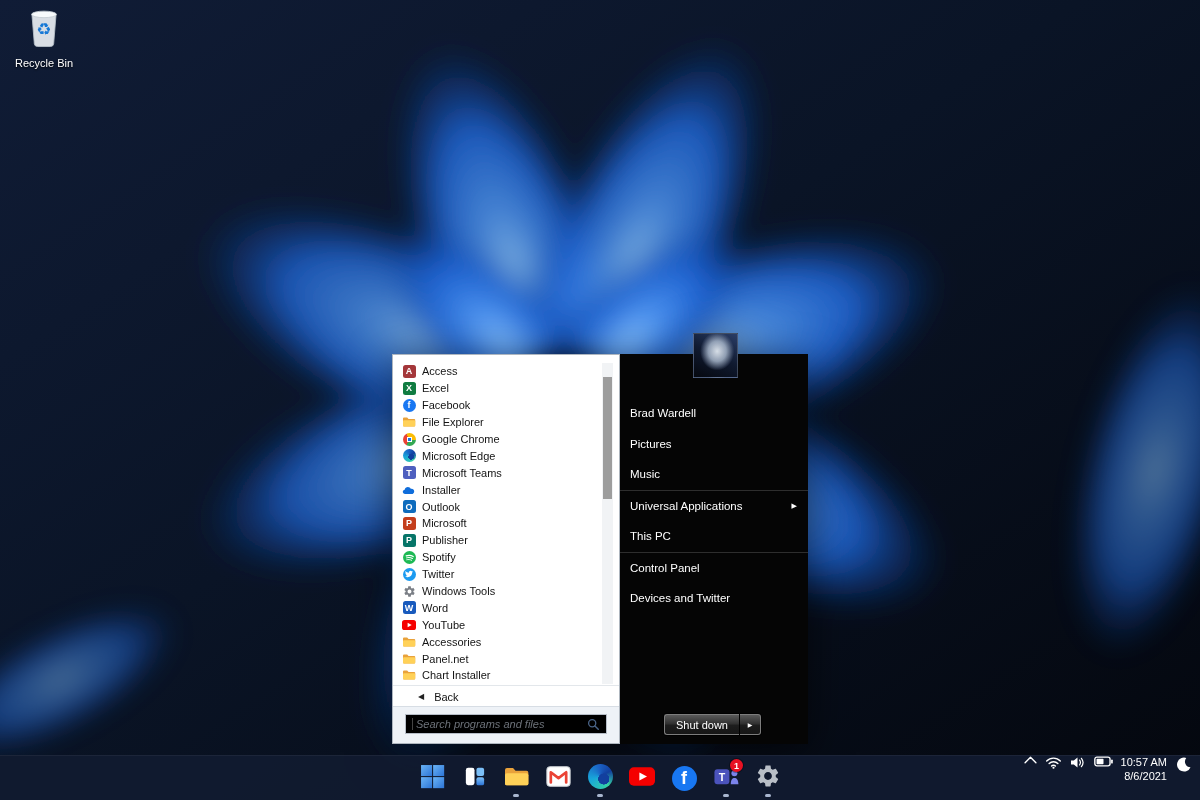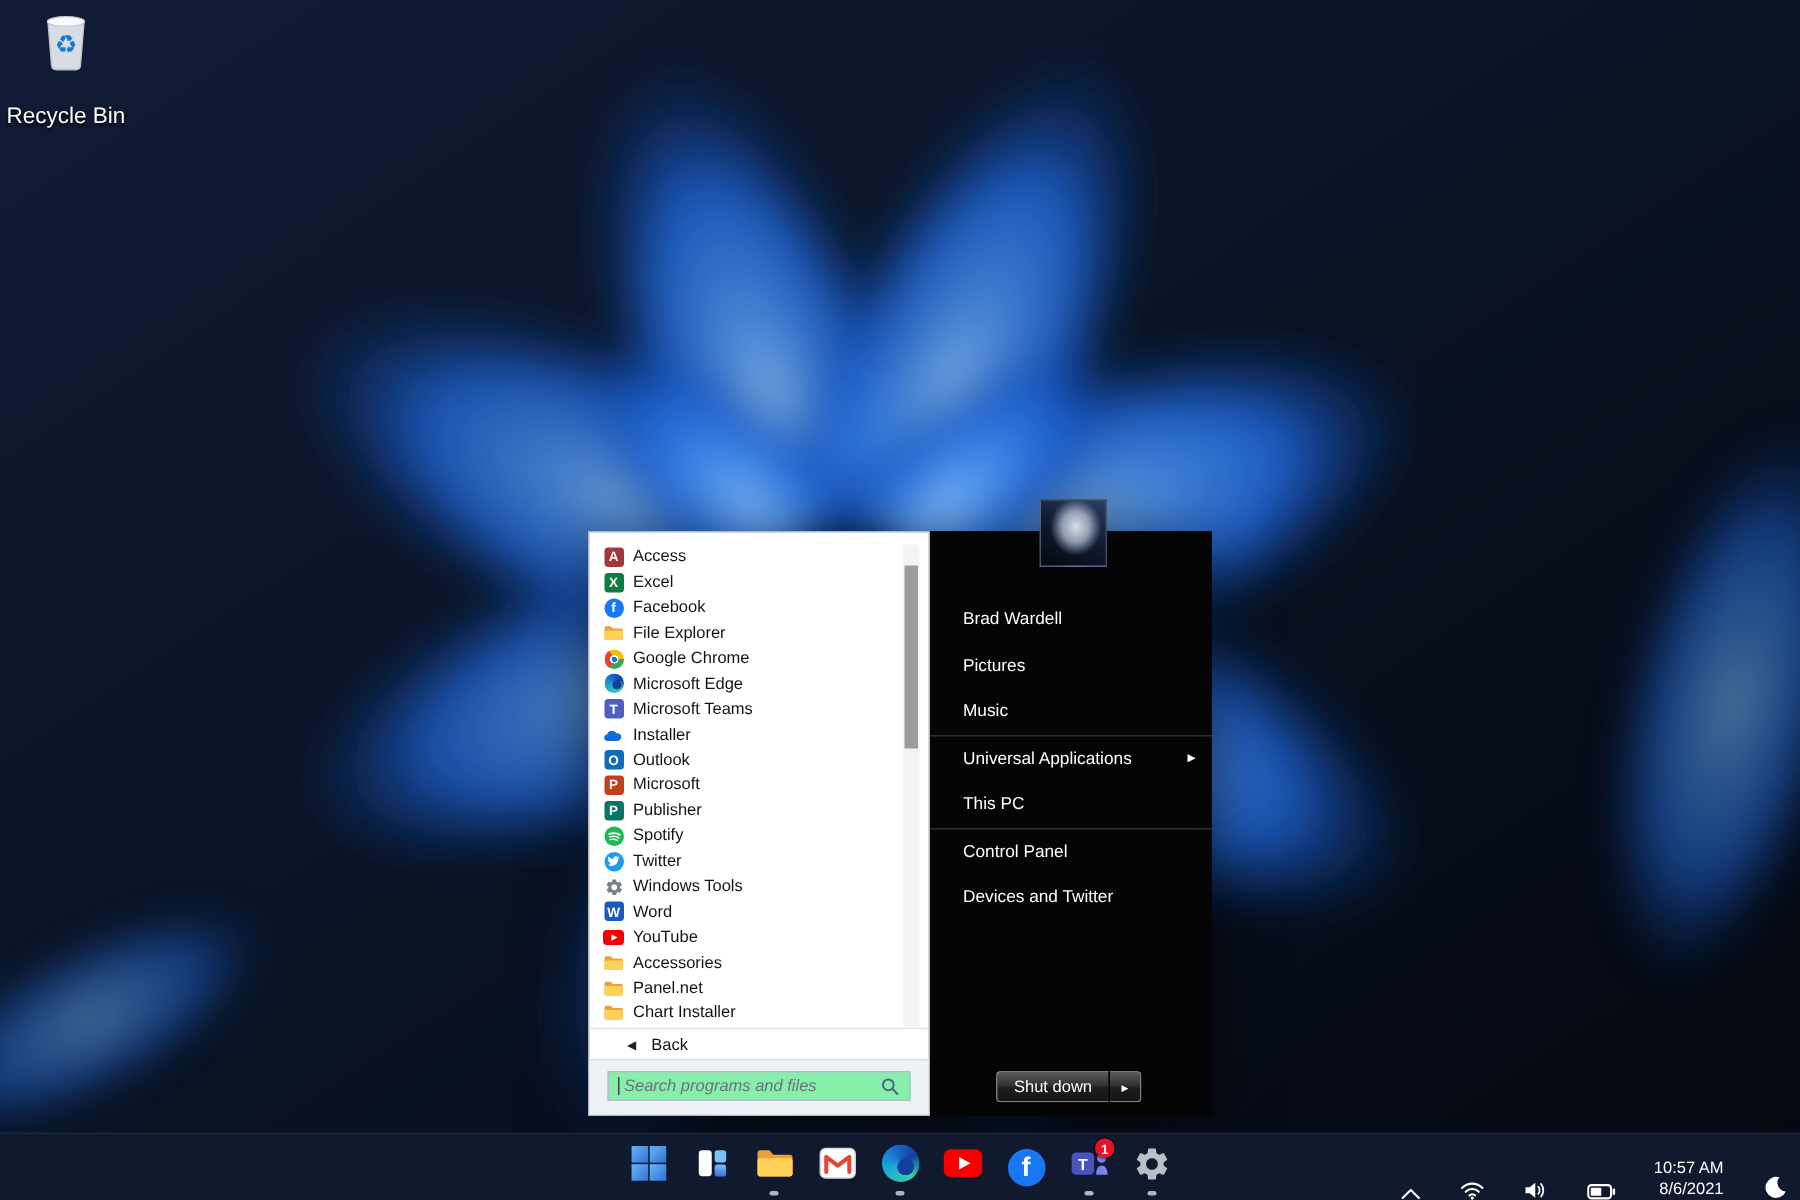--- a/index.html
+++ b/index.html
@@ -3,21 +3,21 @@
 <meta charset="utf-8">
 <style>
   html,body{margin:0;padding:0;background:#000;}
   .stage{position:relative;width:1200px;height:800px;overflow:hidden;
          font-family:"Liberation Sans",sans-serif;background:#060b16;}
   .wallpaper{position:absolute;inset:0;}
 
   
   .desktop-icon{position:absolute;left:4px;top:6px;width:80px;text-align:center;color:#fff;}
   .desktop-icon .ico{display:block;margin:0 auto;}
-  .desktop-icon .lbl{display:block;margin-top:16px;font-size:15px;text-shadow:0 1px 2px rgba(0,0,0,.9);}
+  .desktop-icon .lbl{display:block;margin-top:5px;font-size:11px;text-shadow:0 1px 2px rgba(0,0,0,.9);}
 
   
   .start-menu{position:absolute;left:392px;top:354px;width:416px;height:390px;
               filter:drop-shadow(0 8px 22px rgba(0,0,0,.6));}
   .sm-left{position:absolute;left:0;top:0;width:228px;height:390px;background:#fff;
            border:1px solid #aeb6bf;box-sizing:border-box;}
   .app-list{position:absolute;left:9px;top:8px;width:192px;height:321px;}
   .app-row{height:16.9px;display:flex;align-items:center;gap:6px;font-size:11px;color:#141414;white-space:nowrap;}
   .app-ico{width:14px;height:14px;display:flex;align-items:center;justify-content:center;flex:0 0 14px;}
   .tile{display:inline-flex;align-items:center;justify-content:center;border-radius:2.5px;
@@ -35,32 +35,32 @@
 
   .scrollbar{position:absolute;right:6px;top:8px;width:11px;height:321px;background:#f1f3f5;}
   .scroll-thumb{position:absolute;left:1px;top:14px;width:9px;height:122px;background:#9d9d9d;}
 
   .back-row{position:absolute;left:0;right:0;top:330px;height:21px;border-top:1px solid #e3e7eb;
             display:flex;align-items:center;font-size:11px;color:#111;}
   .back-arrow{margin-left:25px;font-size:8px;color:#222;}
   .back-lbl{margin-left:10px;}
 
   .search-area{position:absolute;left:0;right:0;bottom:0;height:36px;background:#eef2f7;border-top:1px solid #d7dde4;}
-  .search-box{position:absolute;left:12px;right:12px;top:7px;height:20px;background:#86efac;
+  .search-box{position:absolute;left:12px;right:12px;top:7px;height:20px;background:#000000;
               border:1px solid #b6bdc7;display:flex;align-items:center;padding:0 6px;box-sizing:border-box;}
   .caret{width:1px;height:12px;background:#444;margin-right:3px;}
   .placeholder{flex:1;font-size:11px;font-style:italic;color:#6d727a;}
 
   .sm-right{position:absolute;left:228px;top:0;width:188px;height:390px;background:#050505;color:#fff;}
   .avatar{position:absolute;left:73px;top:-21px;width:45px;height:45px;box-sizing:border-box;
           border:1px solid rgba(170,190,220,.35);
           background:radial-gradient(ellipse 55% 62% at 54% 40%, rgba(225,232,240,.95) 0%, rgba(165,180,200,.85) 38%, rgba(95,110,138,.35) 64%, rgba(0,0,0,0) 72%),
                      linear-gradient(205deg,#2a3d66 0%,#101a30 50%,#05080f 100%);}
   .rp-list{position:absolute;left:0;right:0;top:44px;}
-  .rp-item{height:30.5px;line-height:30.5px;font-size:11.5px;position:relative;white-space:nowrap;margin-left:22px;}
+  .rp-item{height:30.5px;line-height:30.5px;padding-left:10px;font-size:11.5px;position:relative;white-space:nowrap;}
   .rp-arrow{position:absolute;right:11px;top:0;font-size:7px;line-height:30.5px;color:#fff;}
   .rp-div{height:1px;background:#2e2e2e;margin:0;}
   .shutdown{position:absolute;left:9px;bottom:9px;height:21px;display:flex;padding-left:35px;}
   .sd-main{display:flex;align-items:center;padding:0 11px;font-size:11px;color:#fff;
            background:linear-gradient(#5a5a5a,#323232 45%,#1d1d1d 55%,#161616);
            border:1px solid #7d7d7d;border-right:1px solid #5a5a5a;border-radius:3px 0 0 3px;
            box-shadow:0 0 0 1px #000;}
   .sd-arrow{display:flex;align-items:center;justify-content:center;width:20px;font-size:6px;color:#fff;
            background:linear-gradient(#5a5a5a,#323232 45%,#1d1d1d 55%,#161616);
            border:1px solid #7d7d7d;border-left:none;border-radius:0 3px 3px 0;
@@ -68,21 +68,21 @@
 
   
   .taskbar{position:absolute;left:0;right:0;bottom:0;height:44px;background:rgba(17,27,48,.94);
            border-top:1px solid rgba(255,255,255,.05);}
   .tb-center{position:absolute;left:50%;top:2px;transform:translateX(-50%);display:flex;gap:10px;height:40px;align-items:center;}
   .tb-btn{position:relative;width:32px;height:40px;display:flex;align-items:center;justify-content:center;border-radius:4px;}
   .tb-dot{position:absolute;bottom:1px;left:50%;transform:translateX(-50%);width:6px;height:3px;border-radius:2px;background:#a9b6cf;}
   .tb-badge{position:absolute;top:1px;right:-1px;width:13px;height:13px;border-radius:50%;background:#e81123;
             color:#fff;font-size:9px;font-weight:bold;display:flex;align-items:center;justify-content:center;
             box-shadow:0 0 0 1px rgba(0,0,0,.35);}
-  .tb-tray{position:absolute;right:8px;top:0;height:44px;display:flex;align-items:flex-end;gap:26px;color:#fff;}
+  .tb-tray{position:absolute;right:8px;top:0;height:44px;display:flex;align-items:flex-start;gap:8px;color:#fff;}
   .tray-ico{display:flex;align-items:center;justify-content:center;}
   .clock{text-align:right;font-size:11px;line-height:13.5px;color:#fff;}
 </style>
 </head>
 <body>
 
 <div class="stage">
 
   <svg class="wallpaper" width="1200" height="800" viewBox="0 0 1200 800">
     <defs>

